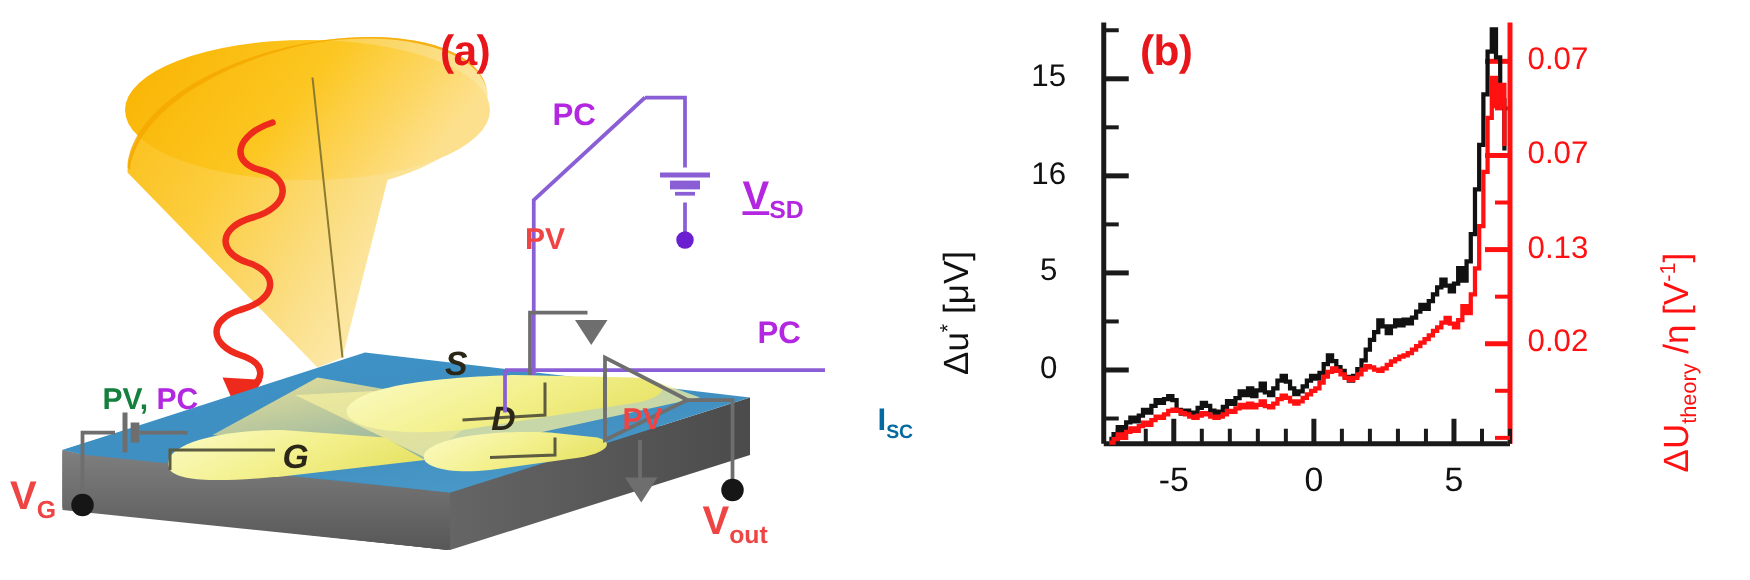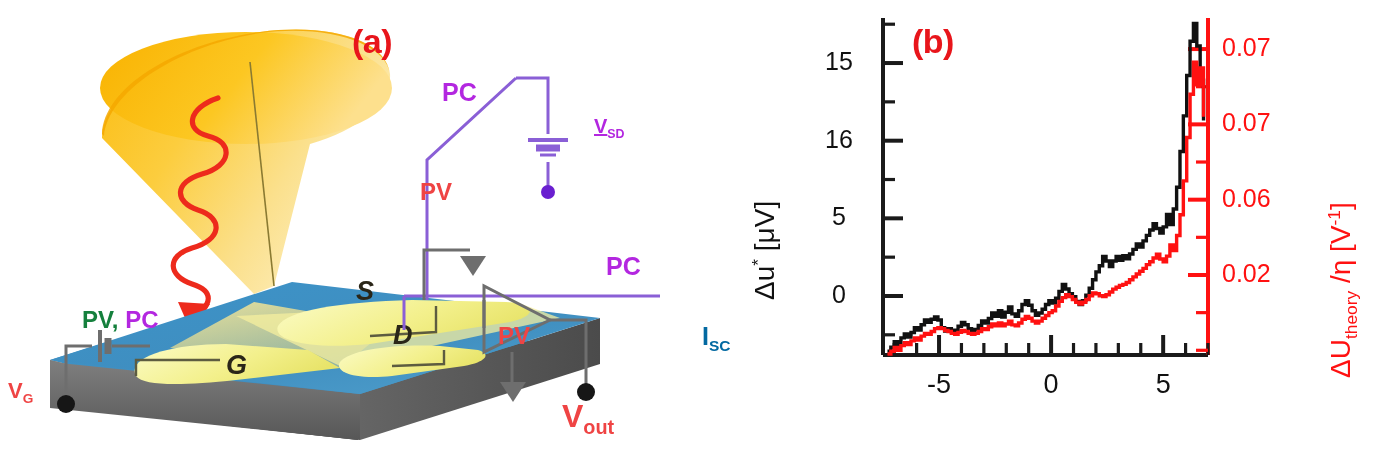--- a/index.html
+++ b/index.html
@@ -162,31 +162,31 @@
       <polygon points="484,286 484,352 550,320" fill="none" stroke="#6e6e6e" stroke-width="3"></polygon>
       <path d="M 512 352 L 512 386" fill="none" stroke="#6e6e6e" stroke-width="3"></path>
       <polygon points="500,382 526,382 513,402" fill="#6e6e6e"></polygon>
       <path d="M 550 320 L 586 320 L 586 386" fill="none" stroke="#6e6e6e" stroke-width="3"></path>
       <circle cx="586" cy="392" r="9" fill="#161616"></circle>
     </svg>
 
     <div class="abs panel-label" style="left:352px;top:22px;">(a)</div>
 
     <div class="abs pc-txt" style="left:442px;top:78px;font-size:25px;">PC</div>
-    <div class="abs pc-txt" style="left:594px;top:115px;font-size:20px;text-decoration:underline;"><span>V</span><sub>SD</sub></div>
+    <div class="abs pc-txt" style="left:594px;top:138px;font-size:32px;text-decoration:underline;"><span>V</span><sub>SD</sub></div>
 
     <div class="abs sym-txt" style="left:420px;top:178px;font-size:24px;">PV</div>
     <div class="abs sym-txt" style="left:498px;top:322px;font-size:24px;">PV</div>
 
     <div class="abs pc-txt" style="left:606px;top:252px;font-size:25px;">PC</div>
     <div class="abs" style="left:702px;top:322px;font-size:25px;font-weight:bold;color:#0369a1;"><span>I</span><sub>SC</sub></div>
 
     <div class="abs" style="left:82px;top:306px;font-size:24px;font-weight:bold;"><span style="color:#15803d;">PV, </span><span style="color:#b327e0;">PC</span></div>
 
-    <div class="abs sym-txt" style="left:8px;top:378px;font-size:22px;"><span>V</span><sub>G</sub></div>
+    <div class="abs sym-txt" style="left:8px;top:378px;font-size:32px;"><span>V</span><sub>G</sub></div>
     <div class="abs sym-txt" style="left:562px;top:398px;font-size:32px;"><span>V</span><sub>out</sub></div>
   </div>
 
   <div id="panelB">
 
     <div class="abs panel-label" style="left:272px;top:22px;">(b)</div>
 
     <div class="axlabel rot" style="left:108px;top:300px;transform:rotate(-90deg);">
       <span>Δu</span><sup>*</sup><span> [μV]</span>
     </div>
@@ -238,21 +238,21 @@
       </svg>
 
     <div id="ylabels">
         <div class="ytl" style="left: 169px; top: 279.986px;">0</div>
         <div class="ytl" style="left: 169px; top: 202.336px;">5</div>
         <div class="ytl" style="left: 169px; top: 124.687px;">16</div>
         <div class="ytl" style="left: 169px; top: 47.0369px;">15</div>
       </div>
     <div id="y2labels">
         <div class="ytr" style="left: 582px; top: 258.986px;">0.02</div>
-        <div class="ytr" style="left: 582px; top: 183.679px;">0.06</div>
+        <div class="ytr" style="left: 582px; top: 183.679px;">0.13</div>
         <div class="ytr" style="left: 582px; top: 108.372px;">0.07</div>
         <div class="ytr" style="left: 582px; top: 33.0642px;">0.07</div>
       </div>
     <div id="xlabels">
         <div class="xtl" style="left: 269.034px; top: 369px;">-5</div>
         <div class="xtl" style="left: 381.103px; top: 369px;">0</div>
         <div class="xtl" style="left: 493.172px; top: 369px;">5</div>
       </div>
   </div>
 </div>

